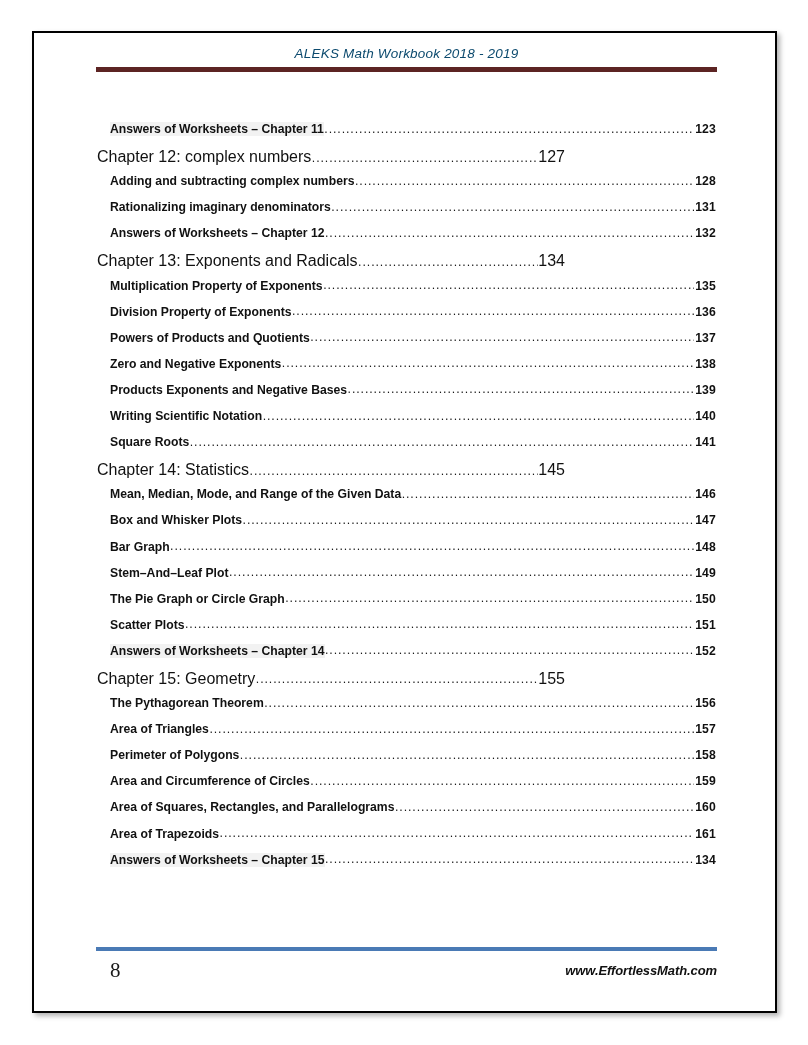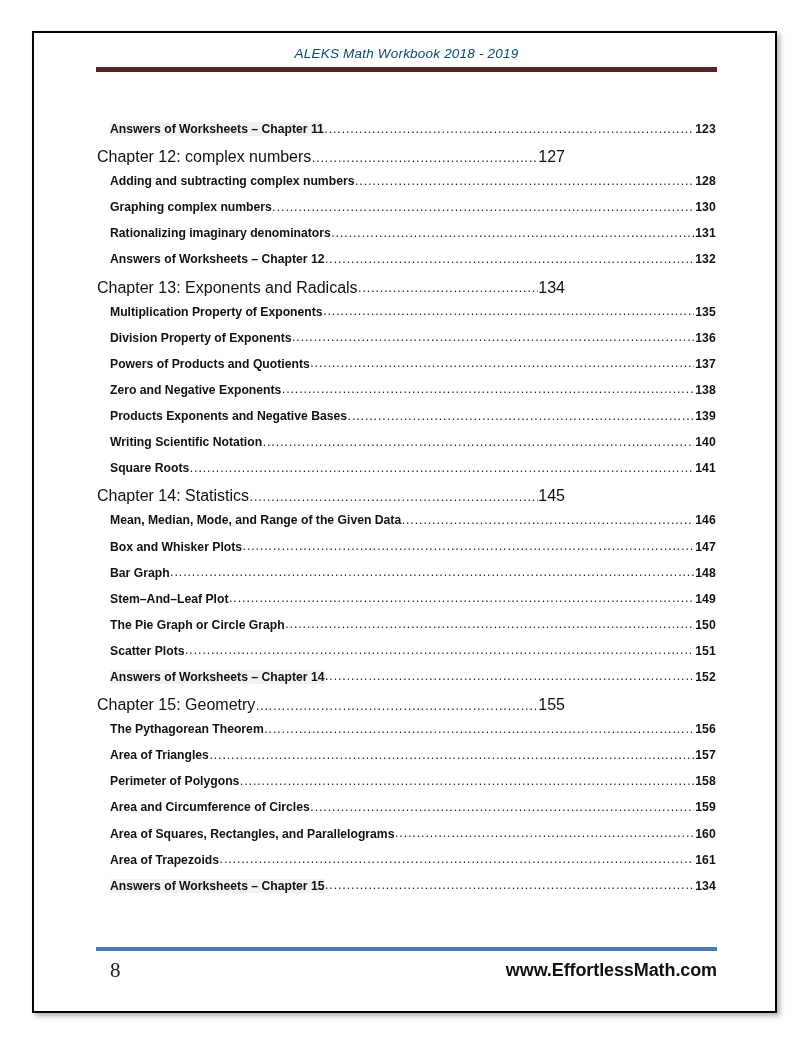--- a/index.html
+++ b/index.html
@@ -158,24 +158,25 @@
     margin-top: 9px;
   }
   .footer-page-number {
     font-family: "Liberation Serif", serif;
     font-size: 21px;
     color: #1a1a1a;
     padding-left: 14px;
     line-height: 1;
   }
   .footer-site {
-    font-size: 18px;
+    font-size: 13px;
     font-weight: bold;
     color: #111111;
     letter-spacing: -0.1px;
+    font-style: italic;
   }
 </style>
 </head>
 <body>
 
 <div class="page-sheet">
   <div class="page-inner">
 
     <div class="doc-header">
       <div class="doc-header-title">ALEKS Math Workbook 2018 - 2019</div>
@@ -191,25 +192,20 @@
         <div class="toc-row lvl-chapter">
           <span class="toc-label">Chapter 12: complex numbers</span>
           <span class="toc-dots"></span>
           <span class="toc-page">127</span>
           <span class="toc-tail"></span>
         </div>
         <div class="toc-row lvl-sub">
           <span class="toc-label">Adding and subtracting complex numbers</span>
           <span class="toc-dots"></span>
           <span class="toc-page">128</span>
-        </div>
-        <div class="toc-row lvl-sub">
-          <span class="toc-label">Graphing complex numbers</span>
-          <span class="toc-dots"></span>
-          <span class="toc-page">130</span>
         </div>
         <div class="toc-row lvl-sub">
           <span class="toc-label">Rationalizing imaginary denominators</span>
           <span class="toc-dots"></span>
           <span class="toc-page">131</span>
         </div>
         <div class="toc-row lvl-sub">
           <span class="toc-label">Answers of Worksheets – Chapter 12</span>
           <span class="toc-dots"></span>
           <span class="toc-page">132</span>

